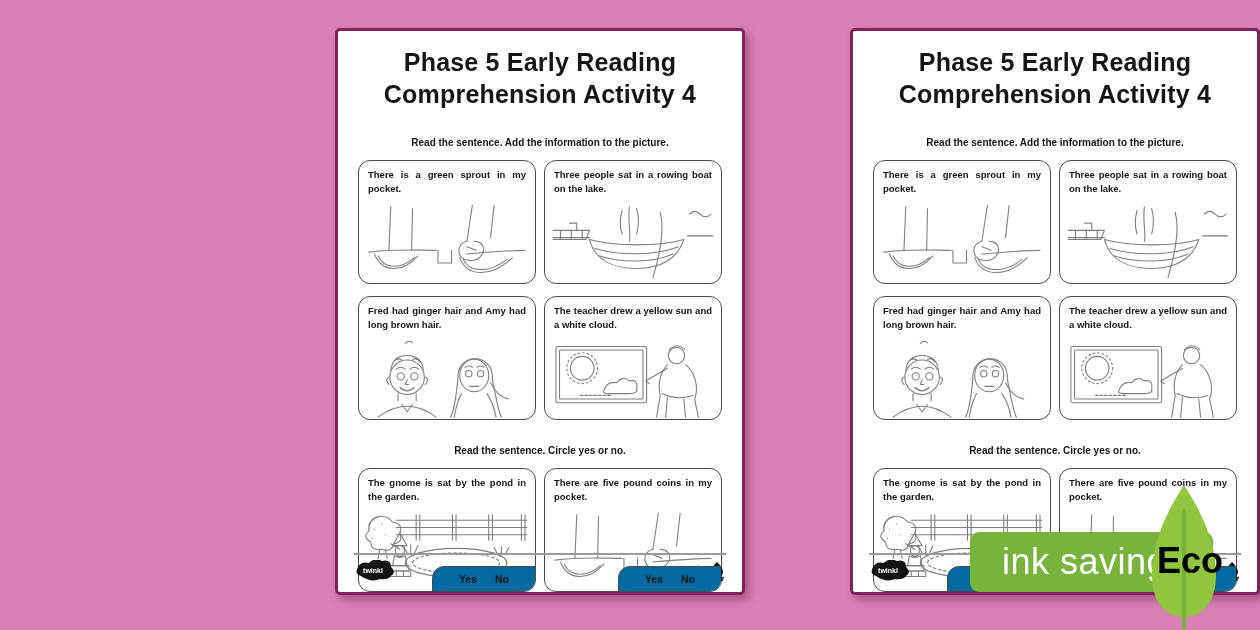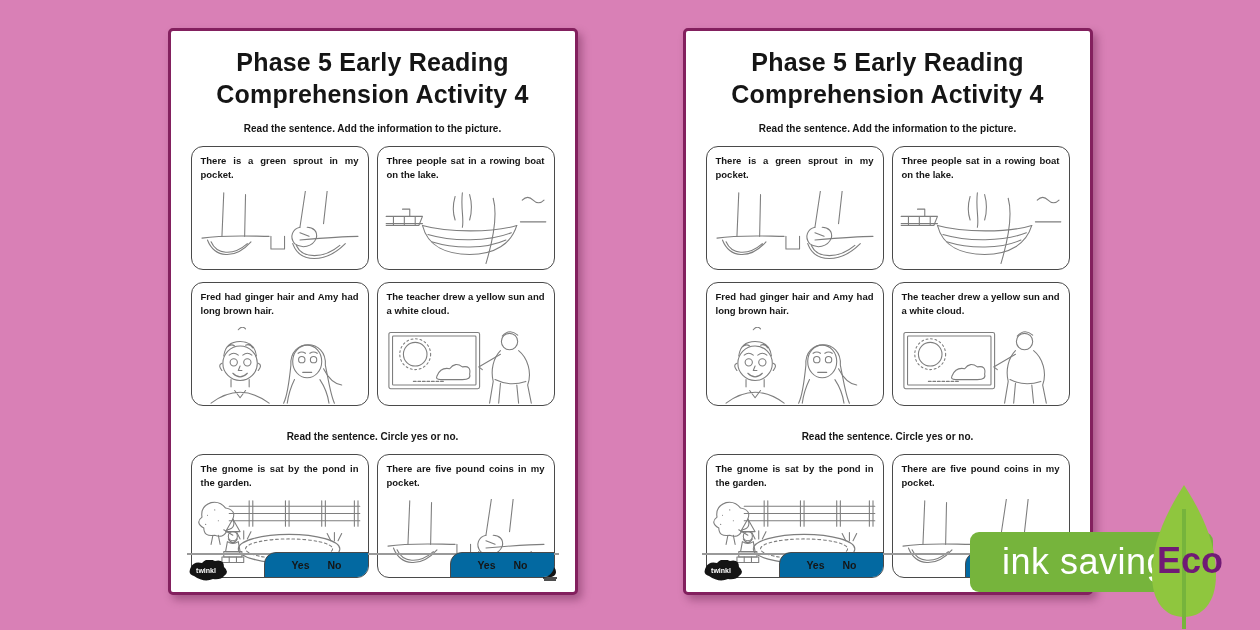--- a/index.html
+++ b/index.html
@@ -1,30 +1,30 @@
 <!DOCTYPE html>
 <html><head>
 <meta charset="utf-8">
 <style>
   html,body{margin:0;padding:0;}
   body{
     width:1260px;height:630px;overflow:hidden;position:relative;
     background:#d980b6;
     font-family:"Liberation Sans", sans-serif;
   }
-  .pages{display:flex;gap:105px;justify-content:center;padding-top:28px;}
+  .pages{display:flex;gap:105px;justify-content:flex-end;padding-top:28px;}
   .page{
     width:404px;height:561px;background:#fff;
     border:3px solid #83205e;border-radius:5px;
     position:relative;color:#151515;
     box-shadow:4px 5px 9px rgba(70,10,45,.35);
     flex:0 0 auto;
   }
   .title{text-align:center;margin-top:15px;font-size:25px;font-weight:bold;line-height:1.28;letter-spacing:.2px;}
-  .instr{text-align:center;font-size:10px;font-weight:bold;margin-top:13px;}
+  .instr{text-align:center;font-size:10px;font-weight:bold;margin-top:27px;}
   .instr2{margin-top:25px;}
   .grid{display:flex;gap:8px;padding:0 20px;margin-top:12px;}
   .abox{
     flex:1;height:122px;border:1.6px solid #4a4a4a;border-radius:12px;
     position:relative;overflow:hidden;background:#fff;
   }
   .sentence{font-size:9.5px;font-weight:bold;line-height:1.5;padding:7px 9px 0;text-align:justify;}
   .pic{position:absolute;left:4px;right:4px;bottom:0;width:calc(100% - 8px);height:78px;}
   .pic path,.pic circle,.pic ellipse,.pic rect,.pic line{
     fill:none;stroke:#7e7e7e;stroke-width:1.2;stroke-linecap:round;stroke-linejoin:round;
@@ -43,21 +43,21 @@
   
   .eco-rect{
     position:absolute;left:970px;top:532px;width:243px;height:60px;
     background:#76b43c;border-radius:9px;z-index:5;
   }
   .eco-rect .ink-label{
     position:absolute;left:32px;top:9px;font-size:36px;color:#fff;letter-spacing:.5px;
   }
   .eco-leaf{position:absolute;left:1147px;top:483px;width:74px;height:146px;z-index:6;}
   .eco-word{
-    position:absolute;left:1157px;top:540px;font-size:36px;font-weight:bold;color:#701a75;z-index:7;
+    position:absolute;left:1157px;top:540px;font-size:36px;font-weight:bold;color:#000000;z-index:7;
   }
 </style>
 </head>
 <body>
 
 <div class="pages">
   <div class="page">
 
     <div class="title">
       <div>Phase 5 Early Reading</div>

